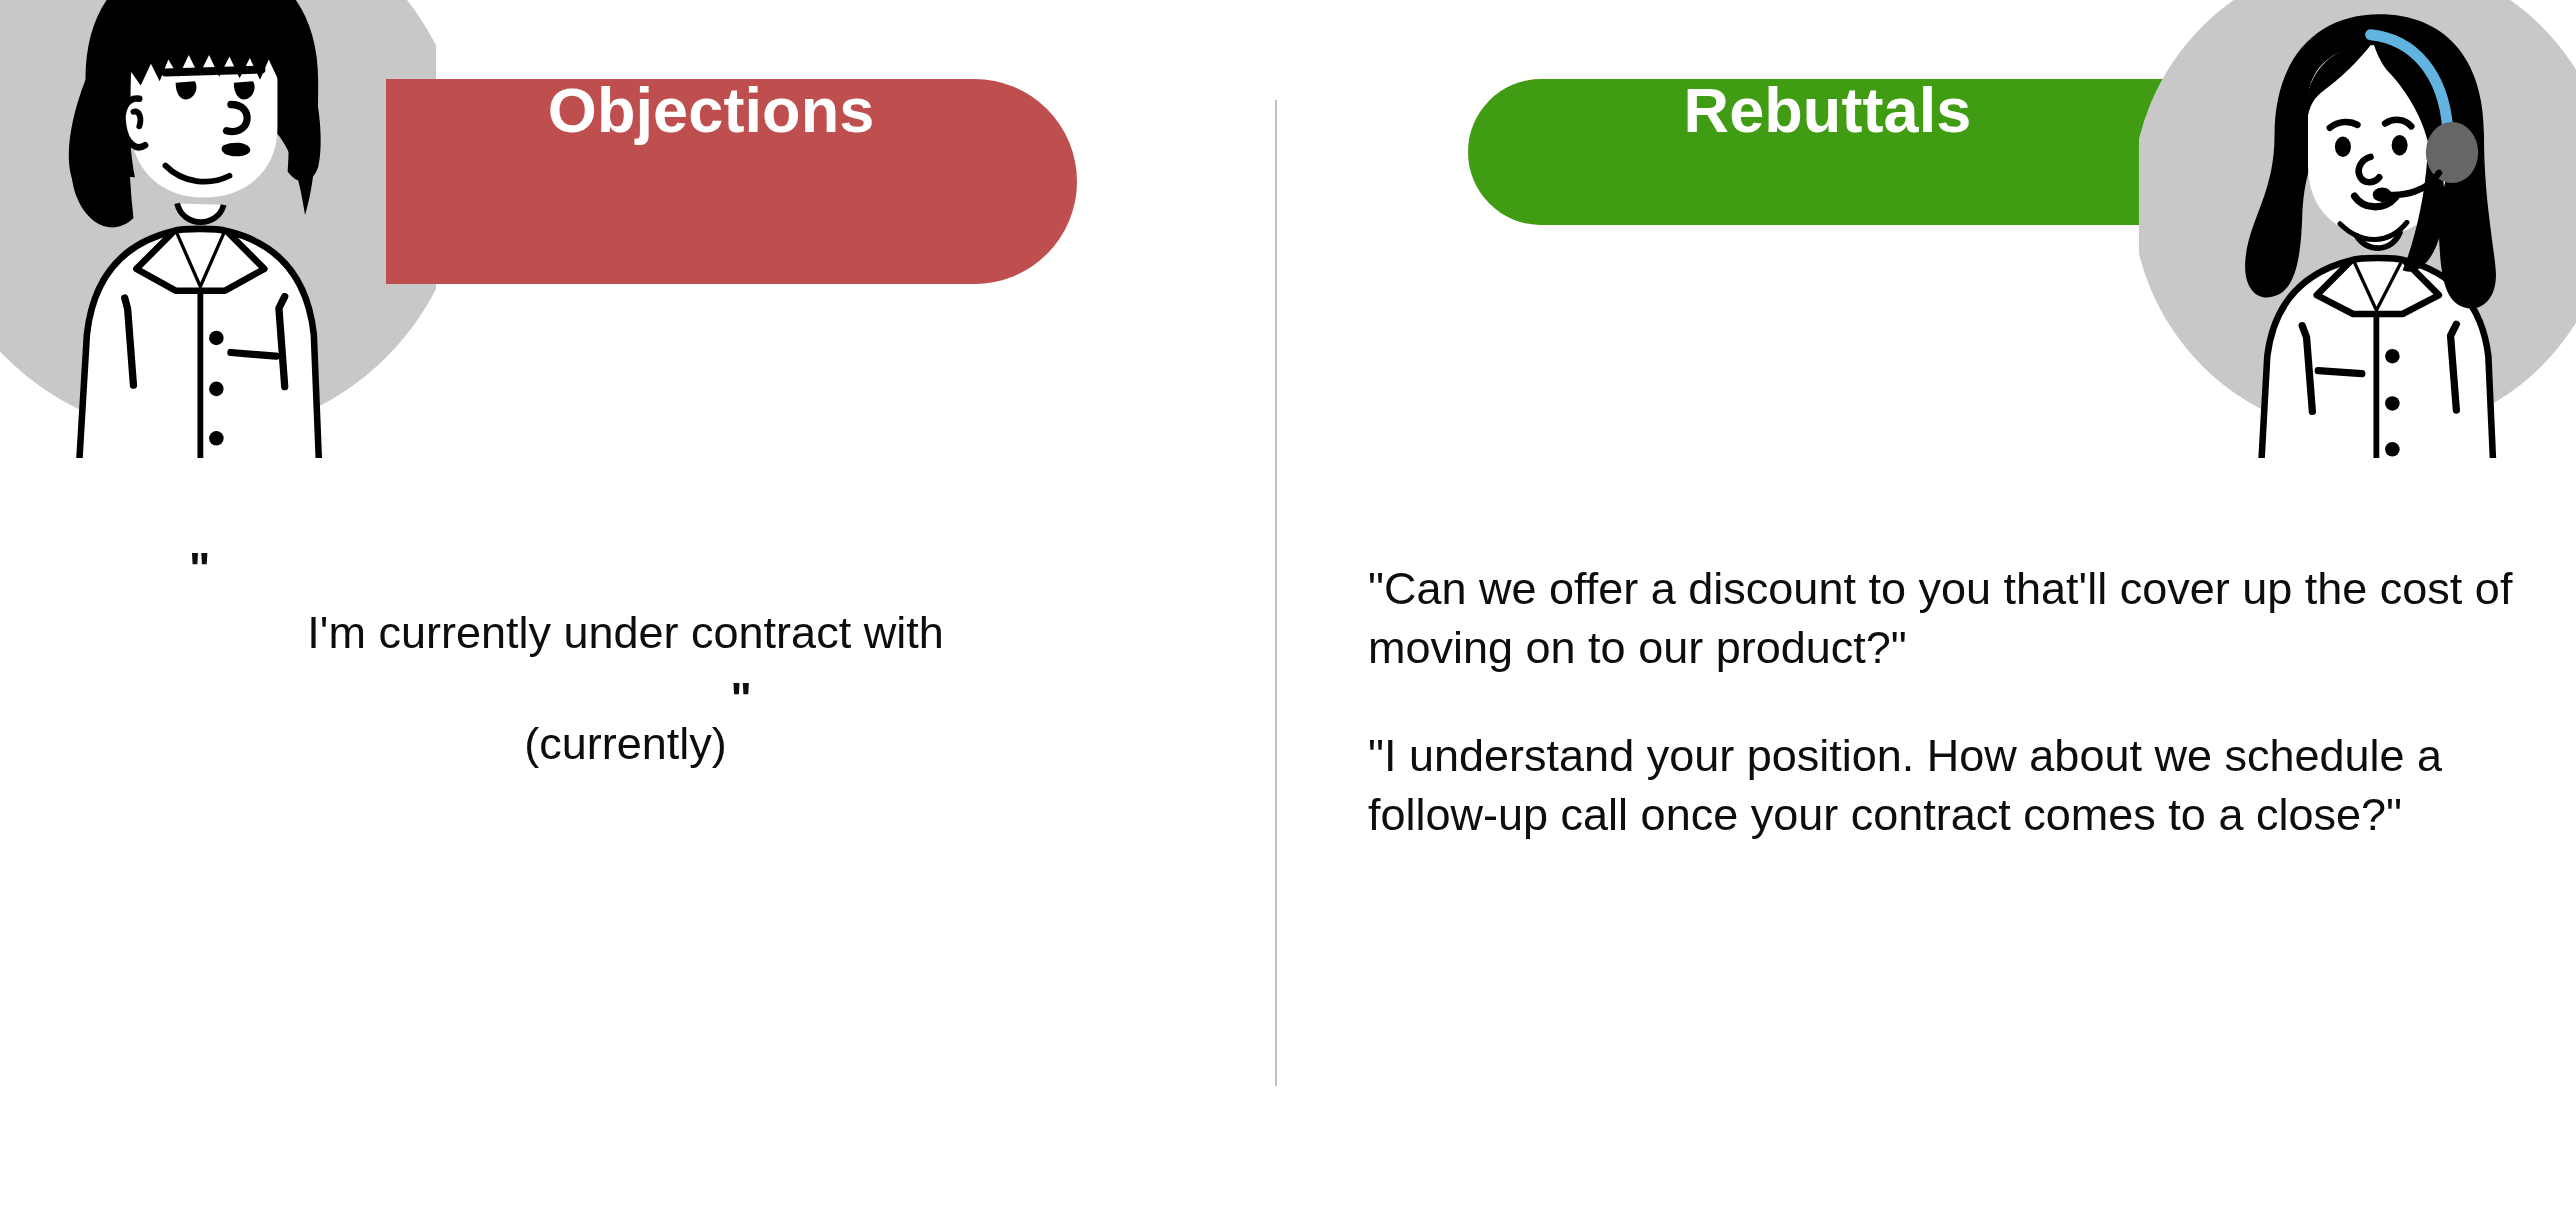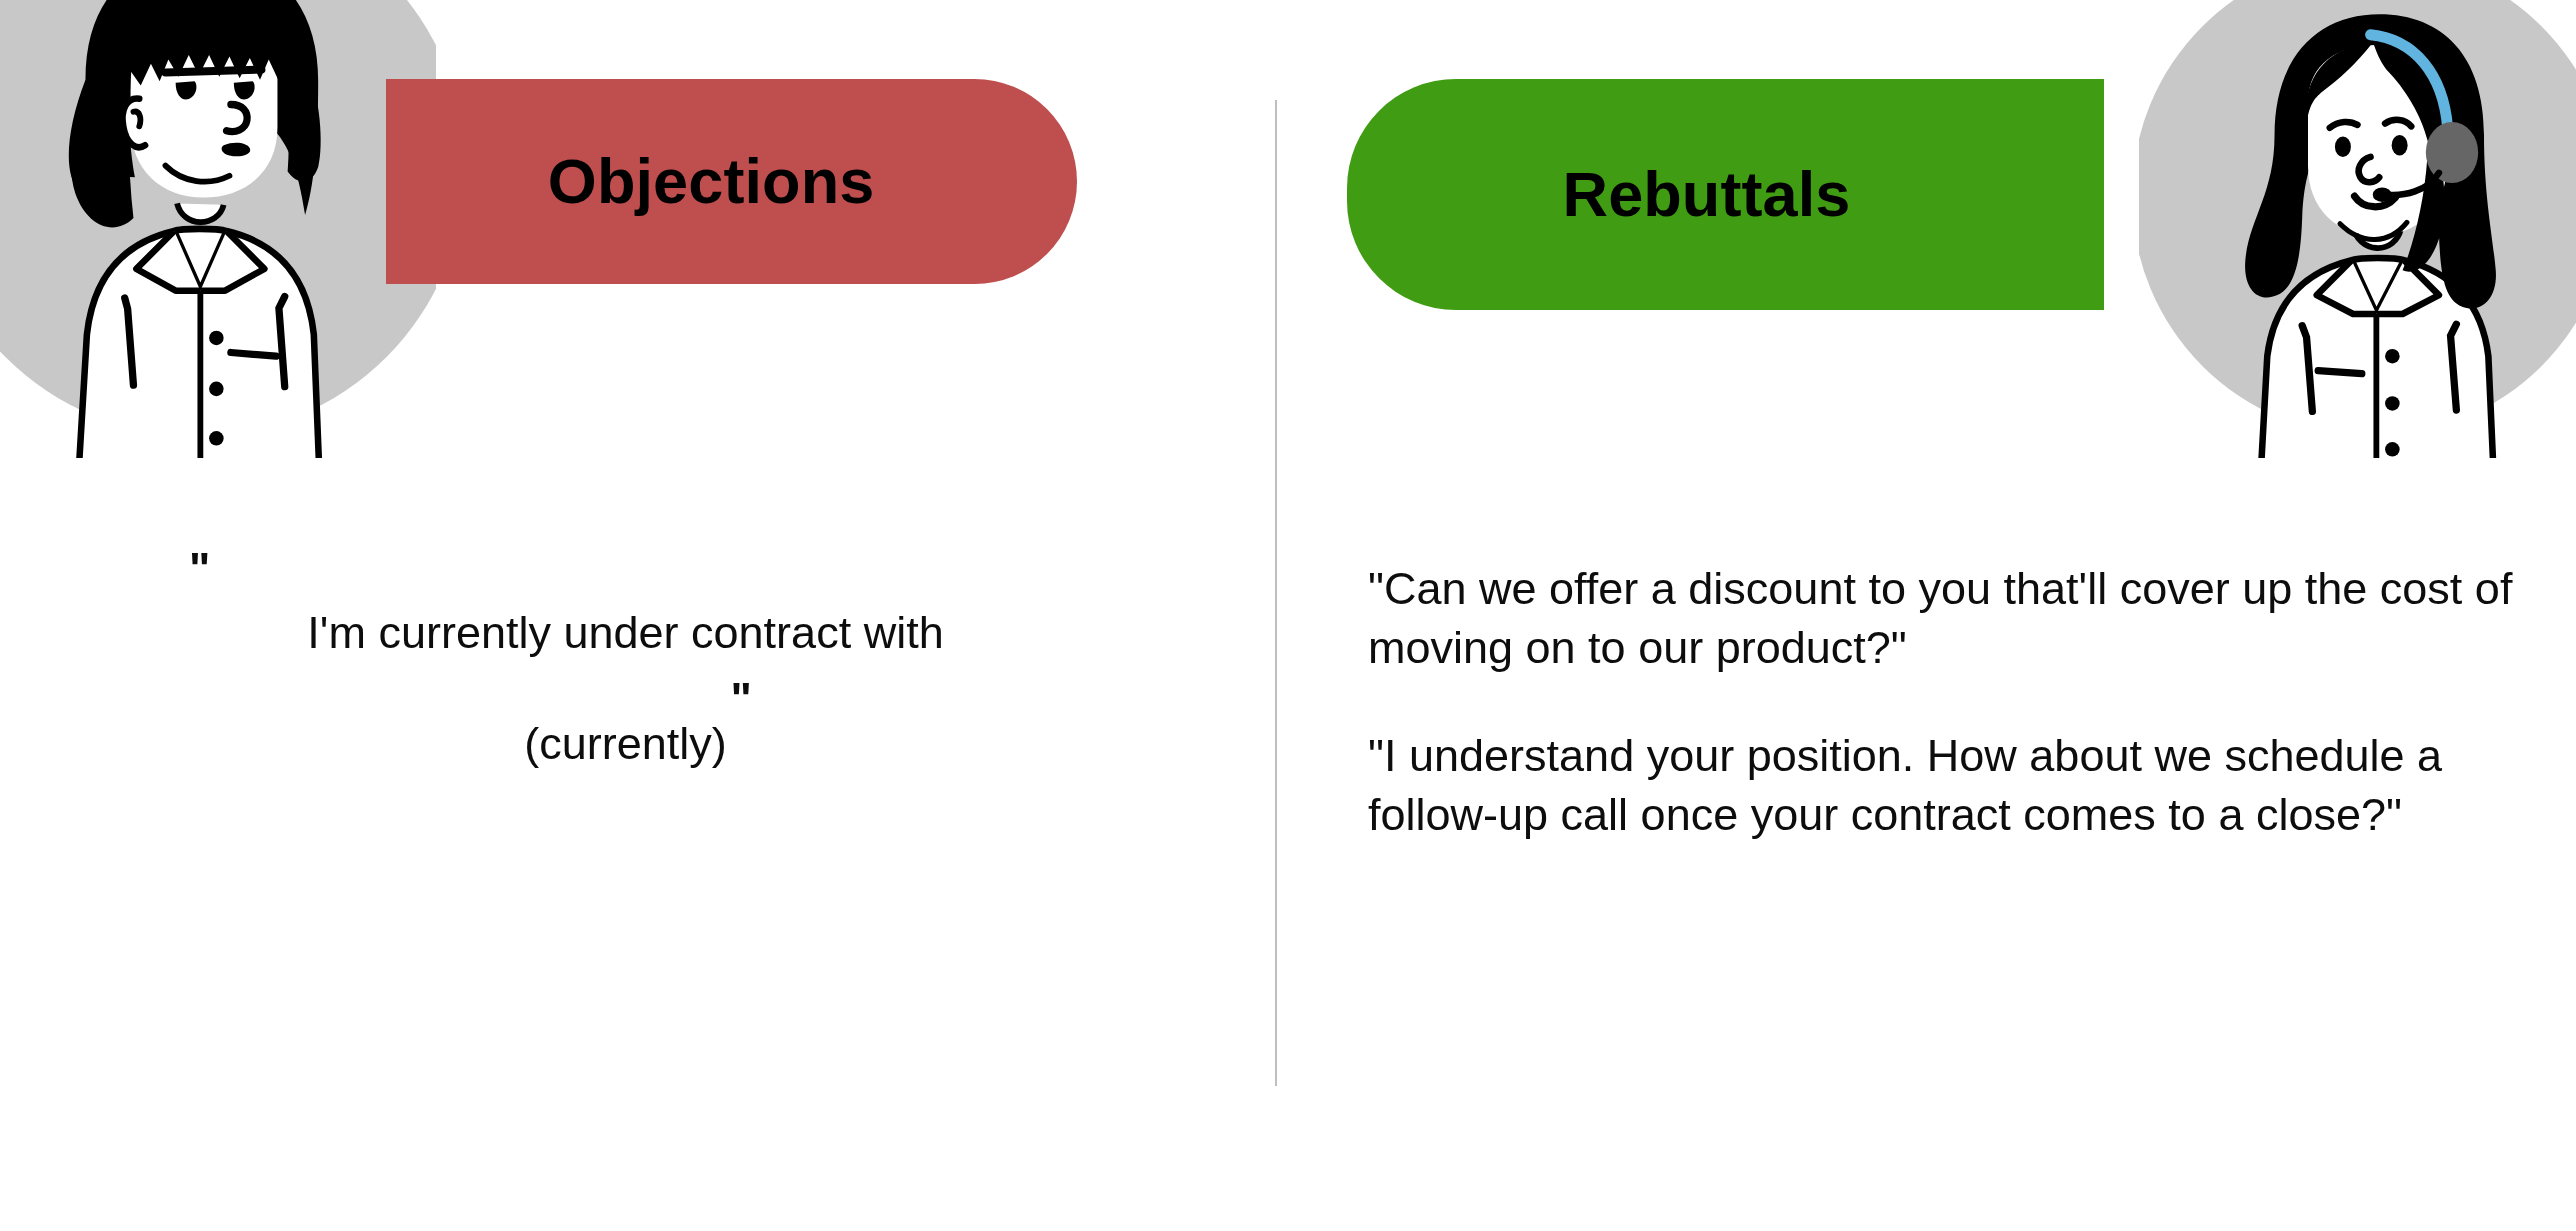--- a/index.html
+++ b/index.html
@@ -28,42 +28,41 @@
   }
   .avatar-left  { left: -44px;  top: -73px; width: 480px; height: 531px; }
   .avatar-right { left: 2139px; top: -22px;  width: 466px; height: 480px; }
 
   .avatar-wrap svg { display: block; width: 100%; height: 100%; }
 
   
   .pill {
     position: absolute;
     display: flex;
-    align-items: center;
     justify-content: center;
-    color: #000000;
+    color: #ffffff;
     font-size: 63px;
     font-weight: 700;
     letter-spacing: 0.1px;
     line-height: 1;
     white-space: nowrap;
   }
   .pill-objections {
     left: 386px;
     top: 79px;
     width: 691px;
     height: 205px;
     background: #bf4e4e;
     border-radius: 0 109px 109px 0;
   }
   .pill-rebuttals {
-    left: 1347px;
+    left: 1468px;
     top: 79px;
     width: 757px;
-    height: 231px;
+    height: 146px;
     background: #409c12;
     border-radius: 109px 0 0 109px;
   }
   .pill-objections .pill-label { transform: translateX(-20.4px); }
   .pill-rebuttals  .pill-label { transform: translateX(-19px); }
 
   
   .divider {
     position: absolute;
     left: 1275px;

